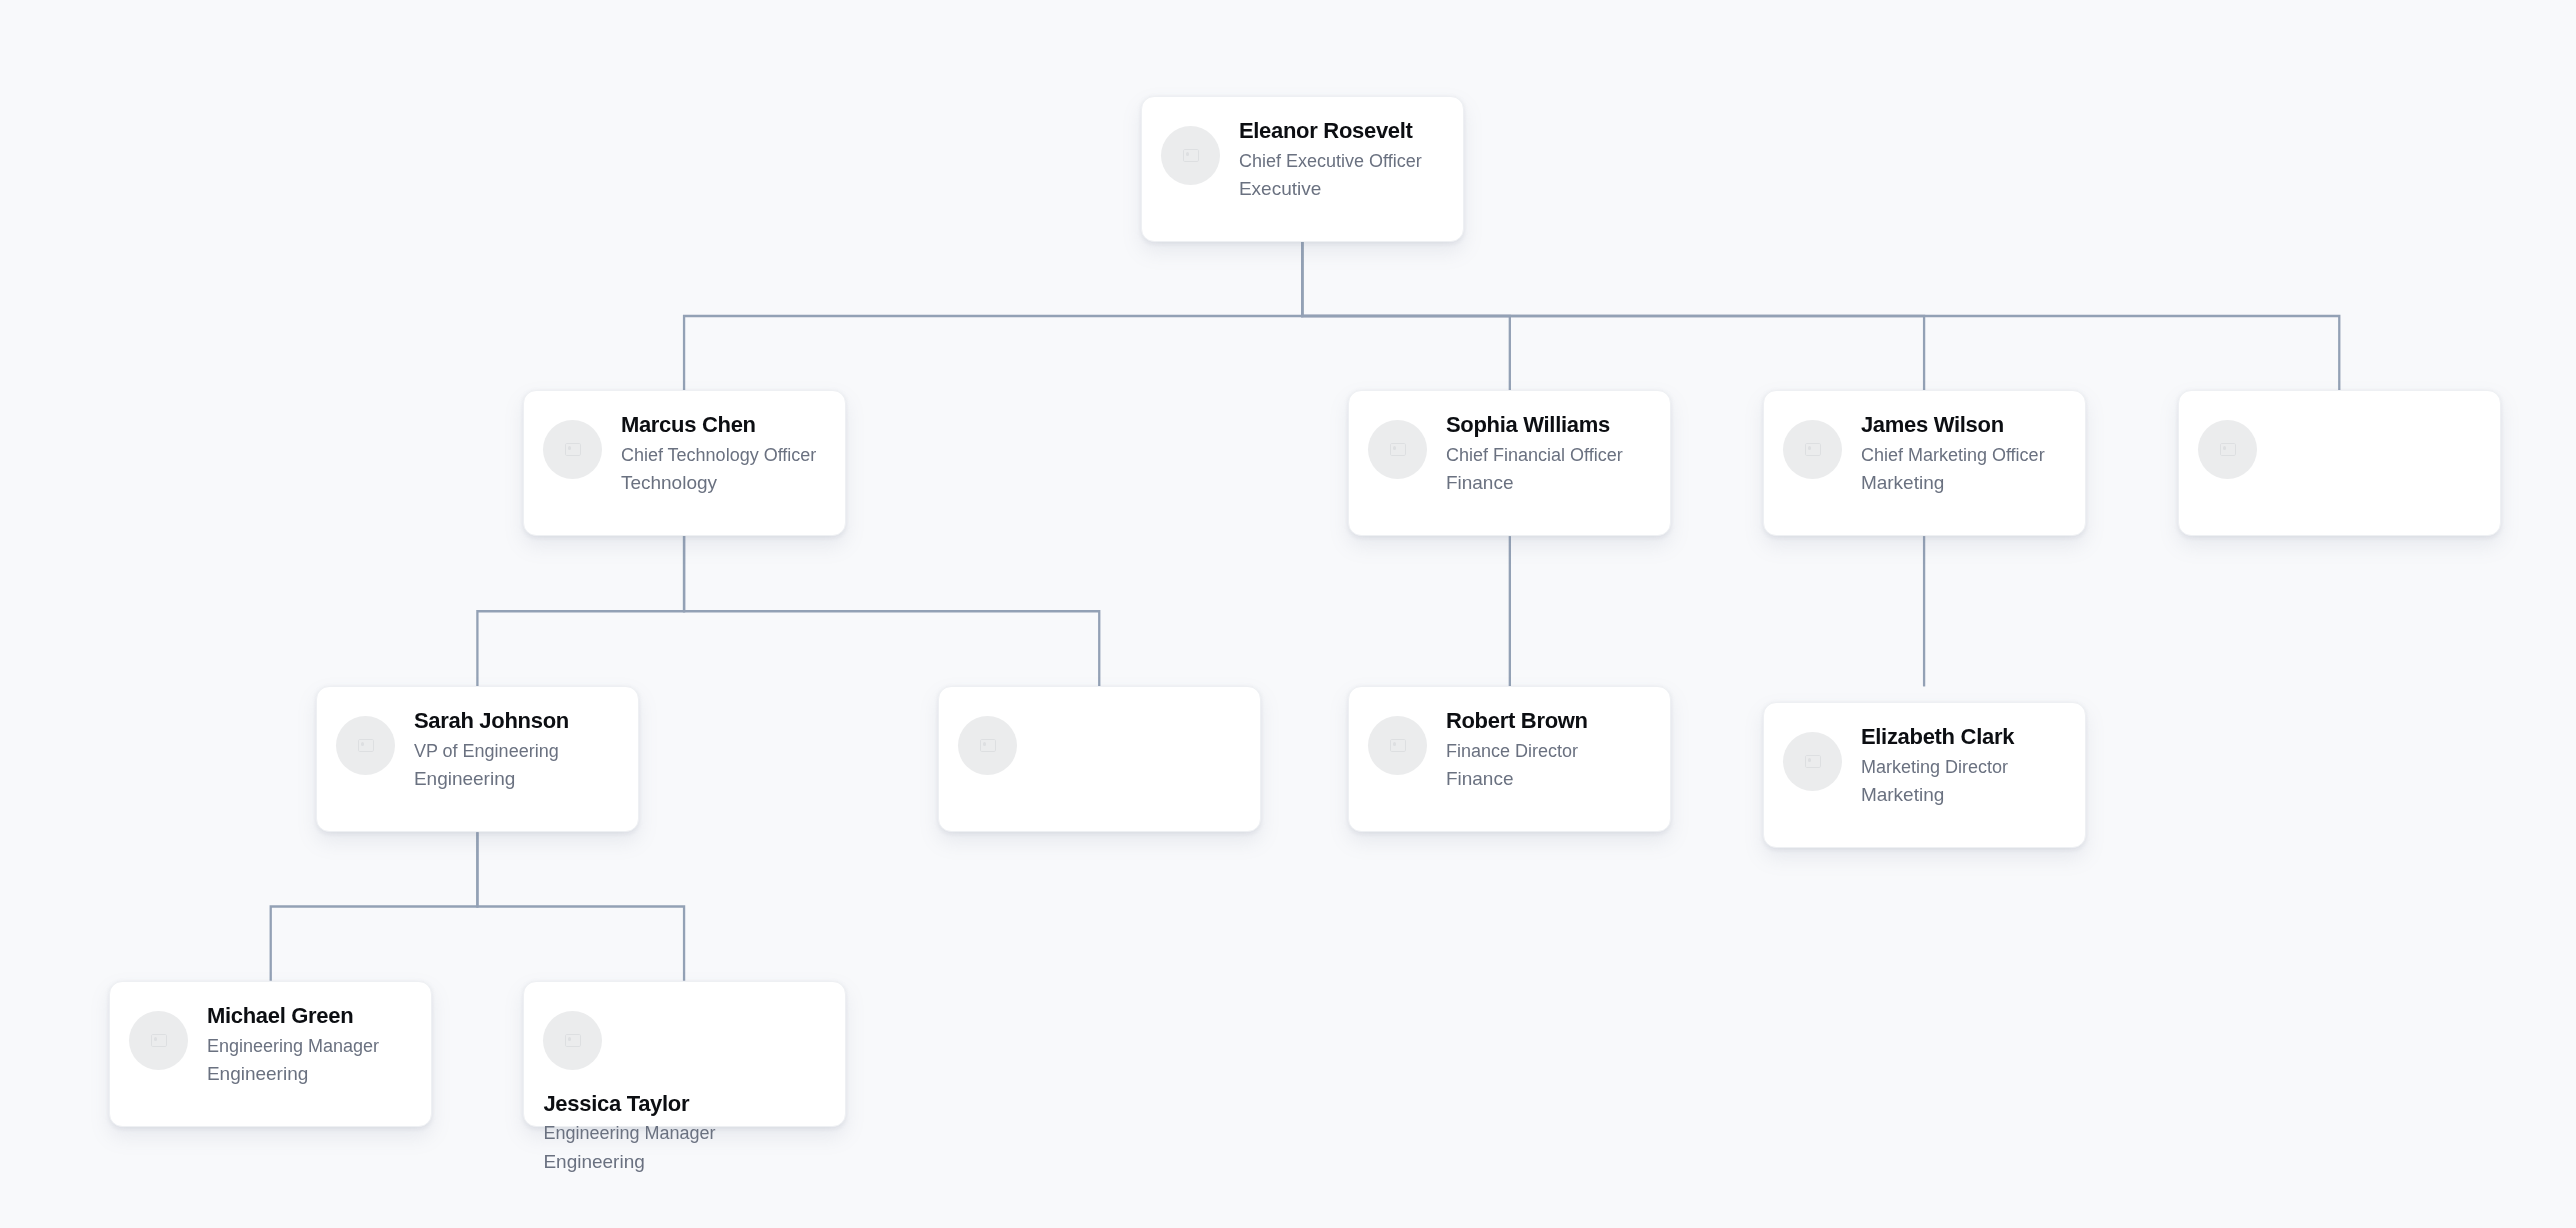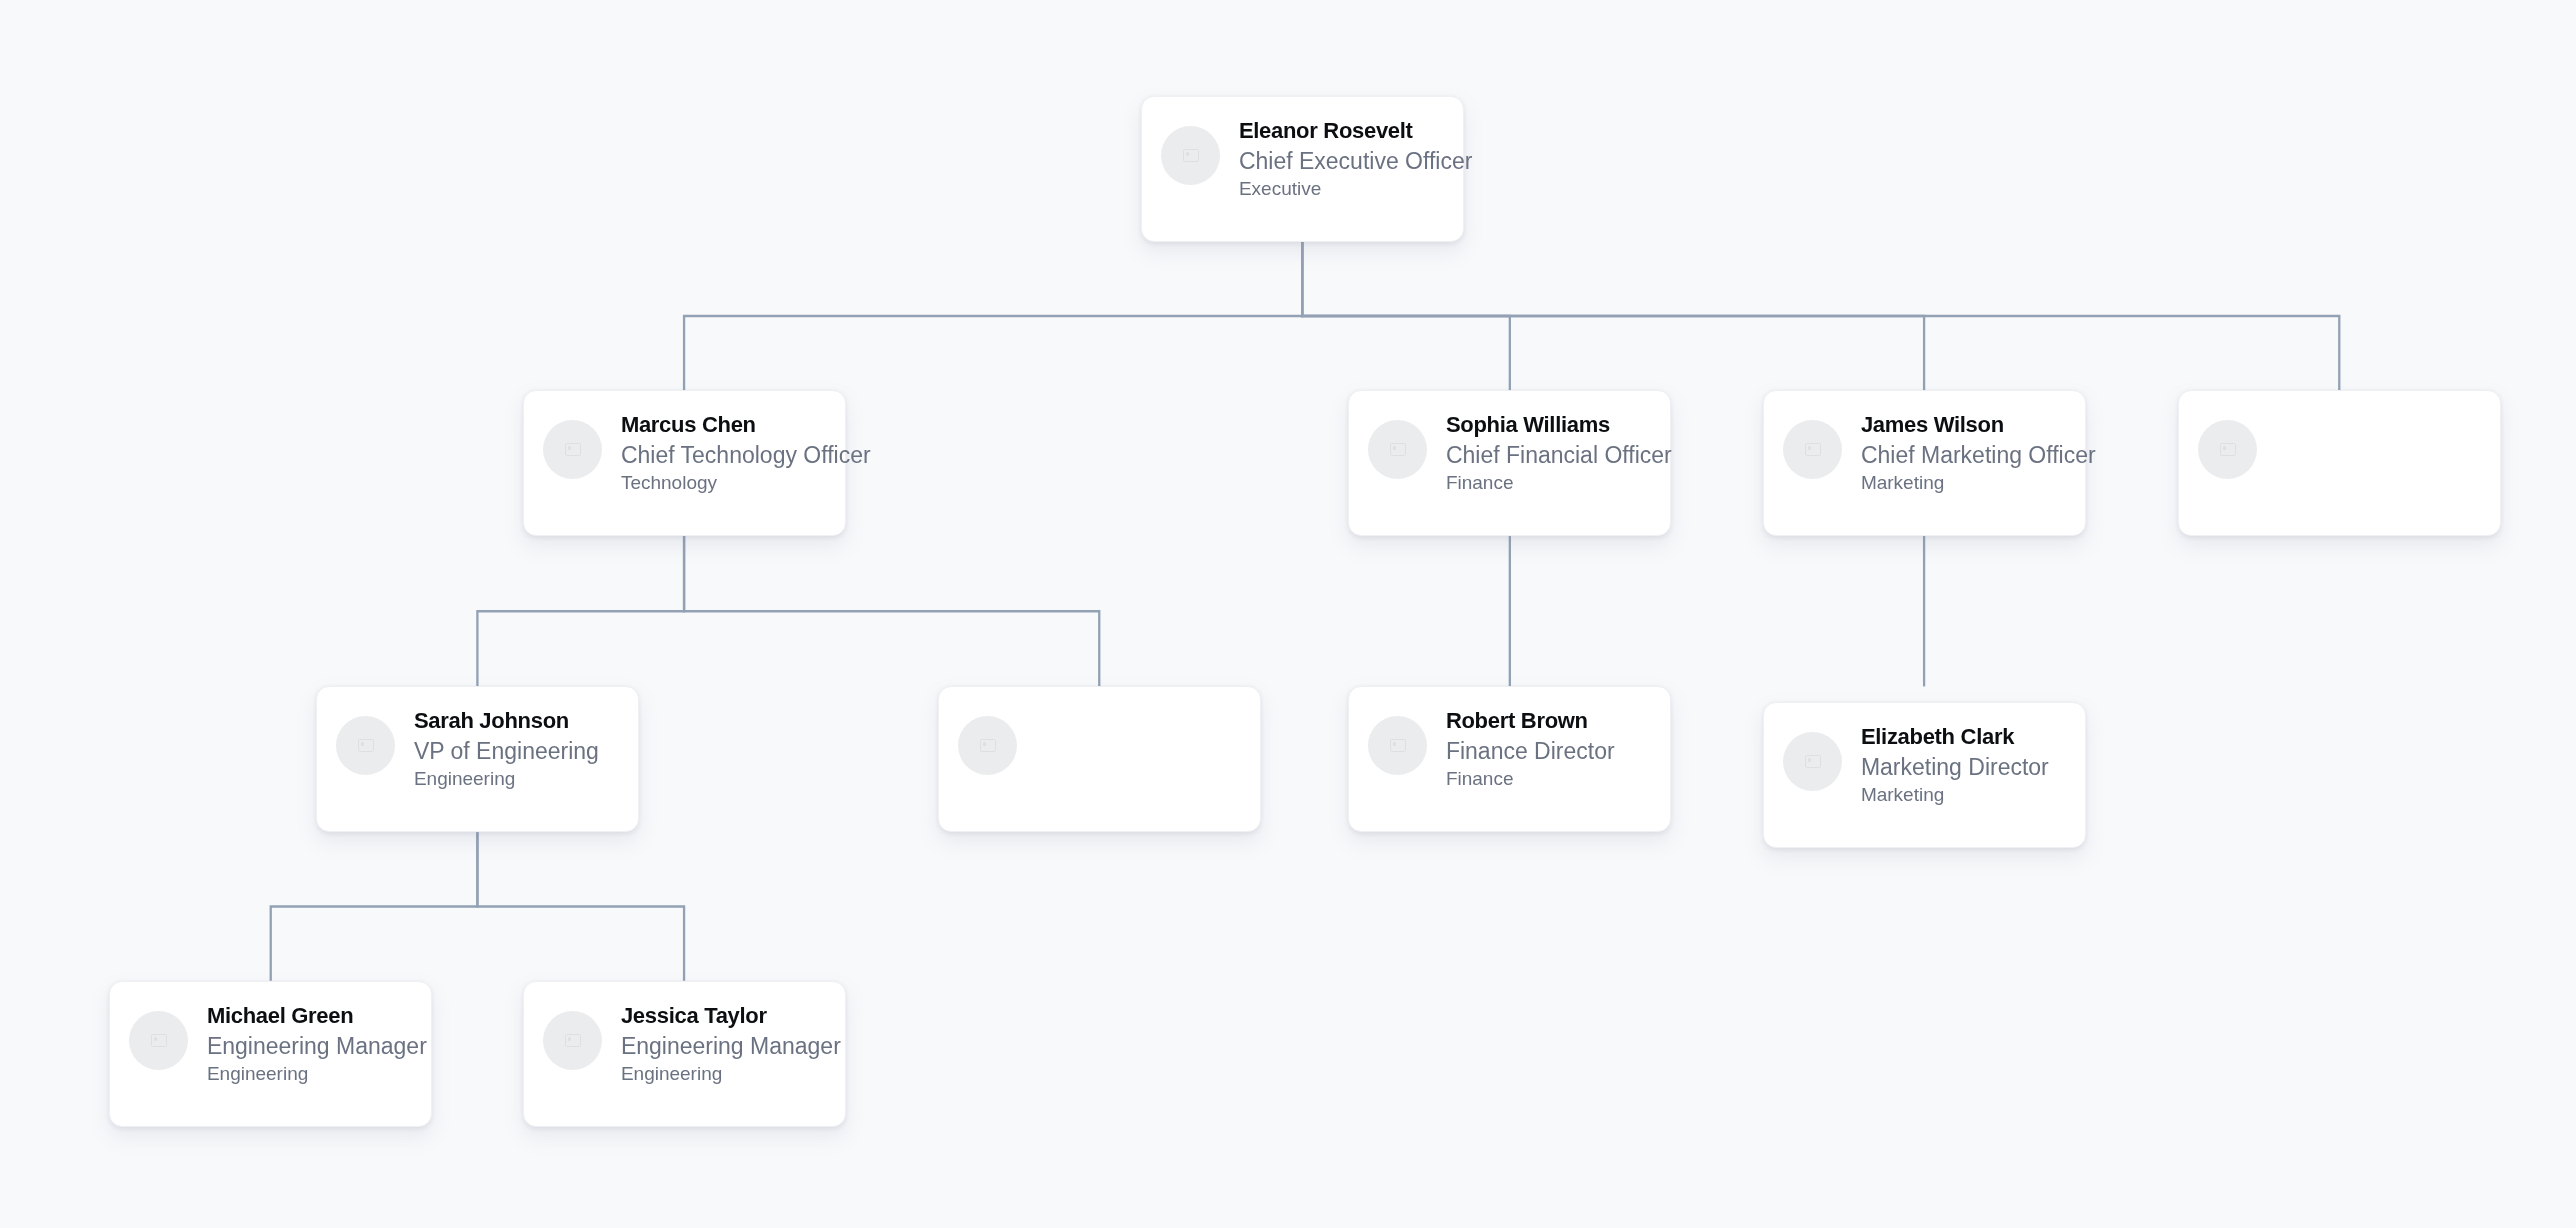--- a/index.html
+++ b/index.html
@@ -78,21 +78,21 @@
   }
   .name {
     font-size: 22px;
     line-height: 28px;
     font-weight: 700;
     letter-spacing: -0.3px;
     color: #0c0e12;
     white-space: nowrap;
   }
   .title {
-    font-size: 23px;
+    font-size: 18px;
     line-height: 22px;
     margin-top: 4.6px;
     color: #6a7180;
     white-space: nowrap;
   }
   .dept {
     font-size: 19px;
     line-height: 22px;
     margin-top: 6.5px;
     color: #6a7180;
@@ -209,21 +209,21 @@
     <div class="avatar">
       <span class="avatar-glyph"></span>
     </div>
     <div class="info">
       <div class="name">Michael Green</div>
       <div class="title">Engineering Manager</div>
       <div class="dept">Engineering</div>
     </div>
   </div>
 
-  <div class="card" style="left: 506px; top: 981px;">
+  <div class="card" style="left: 506px; top: 981px; flex-direction: column;">
     <div class="avatar">
       <span class="avatar-glyph"></span>
     </div>
     <div class="info">
       <div class="name">Jessica Taylor</div>
       <div class="title">Engineering Manager</div>
       <div class="dept">Engineering</div>
     </div>
   </div>
 </div>

